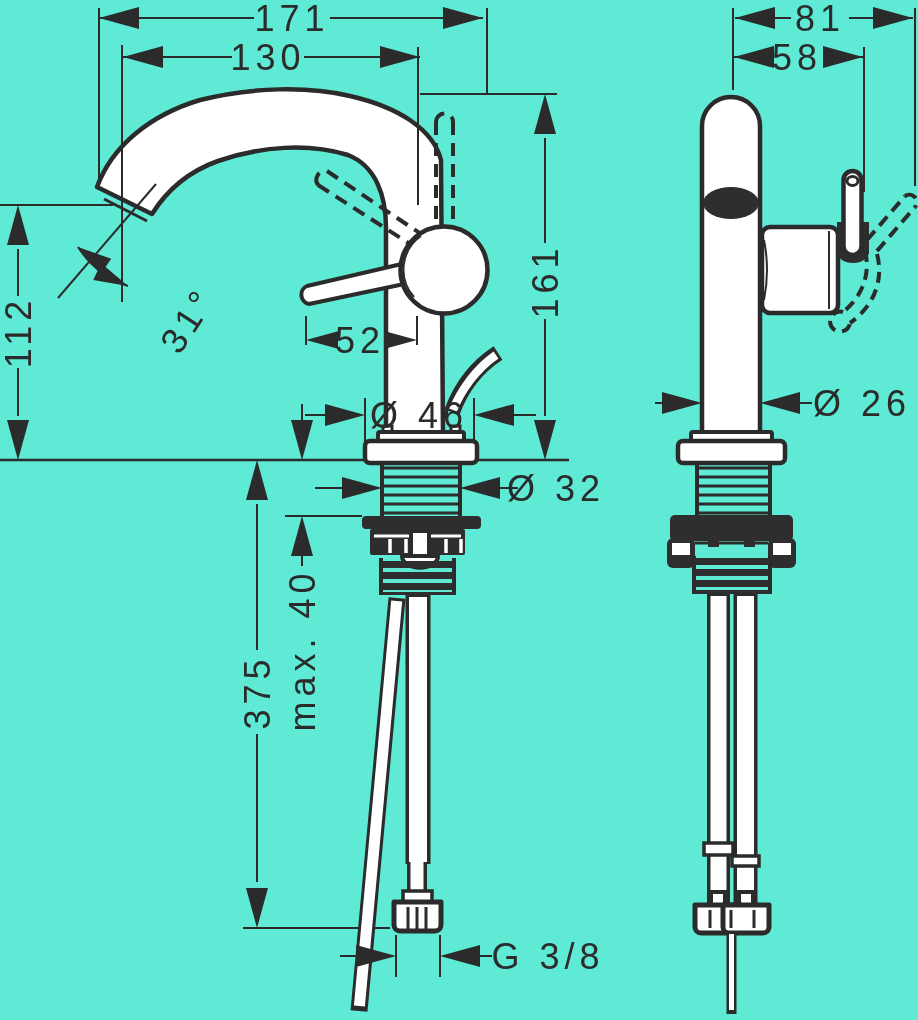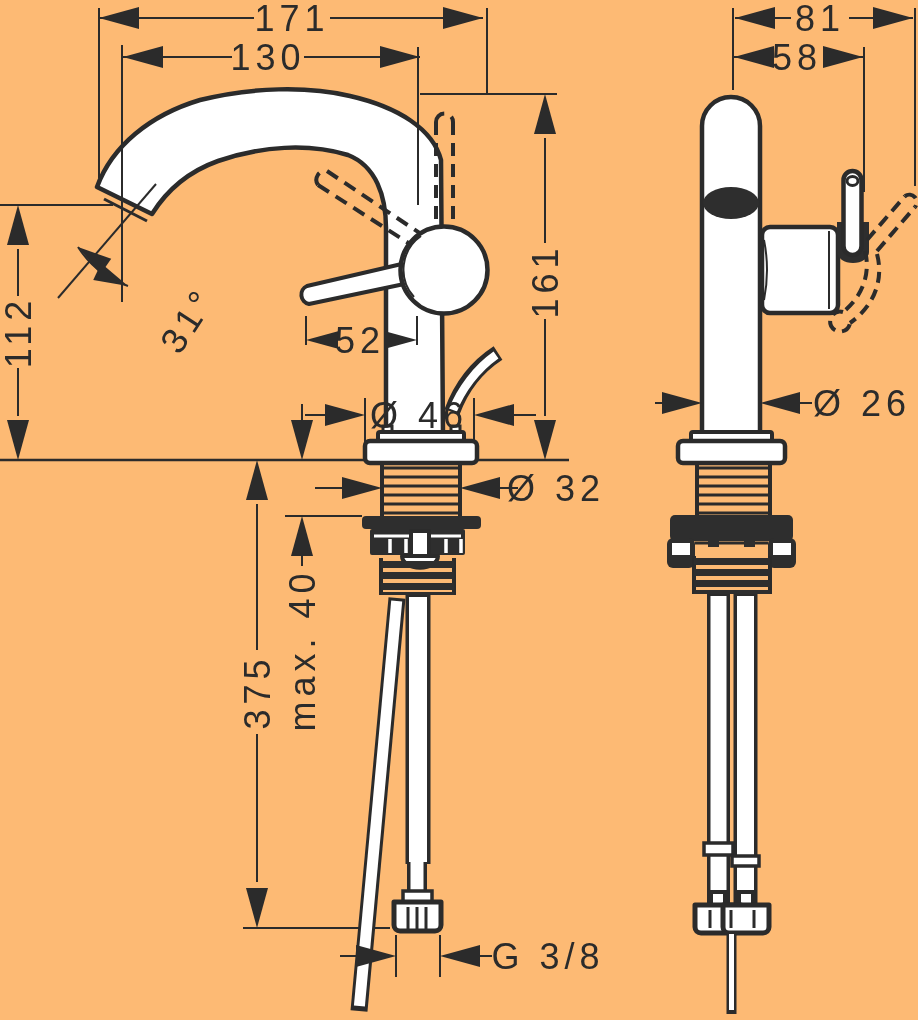--- a/index.html
+++ b/index.html
@@ -1,16 +1,16 @@
 <!DOCTYPE html>
 <html><head>
 <meta charset="utf-8">
 <style>
   html,body{margin:0;padding:0;background:#ffffff;}
-  .stage{width:918px;height:1020px;position:relative;background:#fdba74;margin:0 auto;}
+  .stage{width:918px;height:1020px;position:relative;background:#5eead4;margin:0 auto;}
   svg{display:block;}
   svg text{
     font-family:"Liberation Sans", sans-serif;
     font-size:36px;
     fill:#2b2b2b;
     letter-spacing:5px;
   }
   .ln{stroke:#2b2b2b;stroke-width:2;fill:none;}
   .deck{stroke:#2b2b2b;stroke-width:2.6;fill:none;}
   .body{stroke:#2b2b2b;stroke-width:4.5;fill:#ffffff;stroke-linejoin:round;stroke-linecap:round;}

